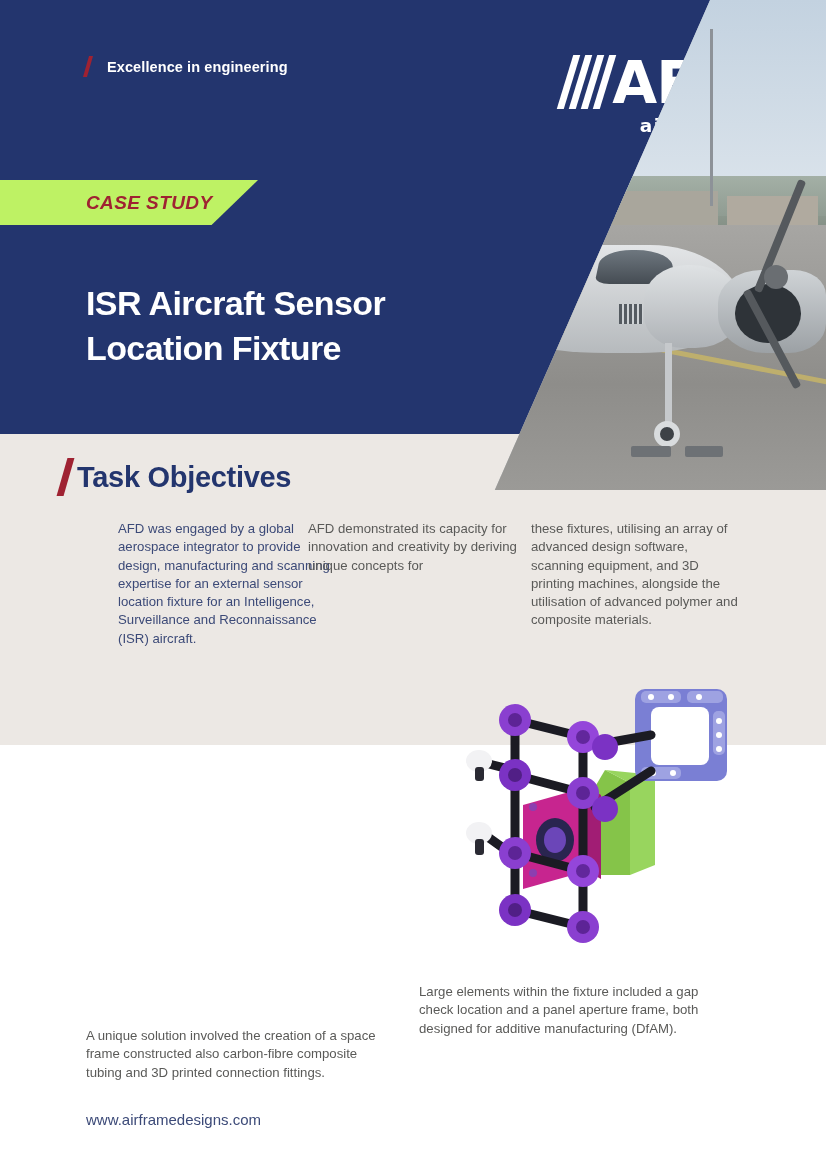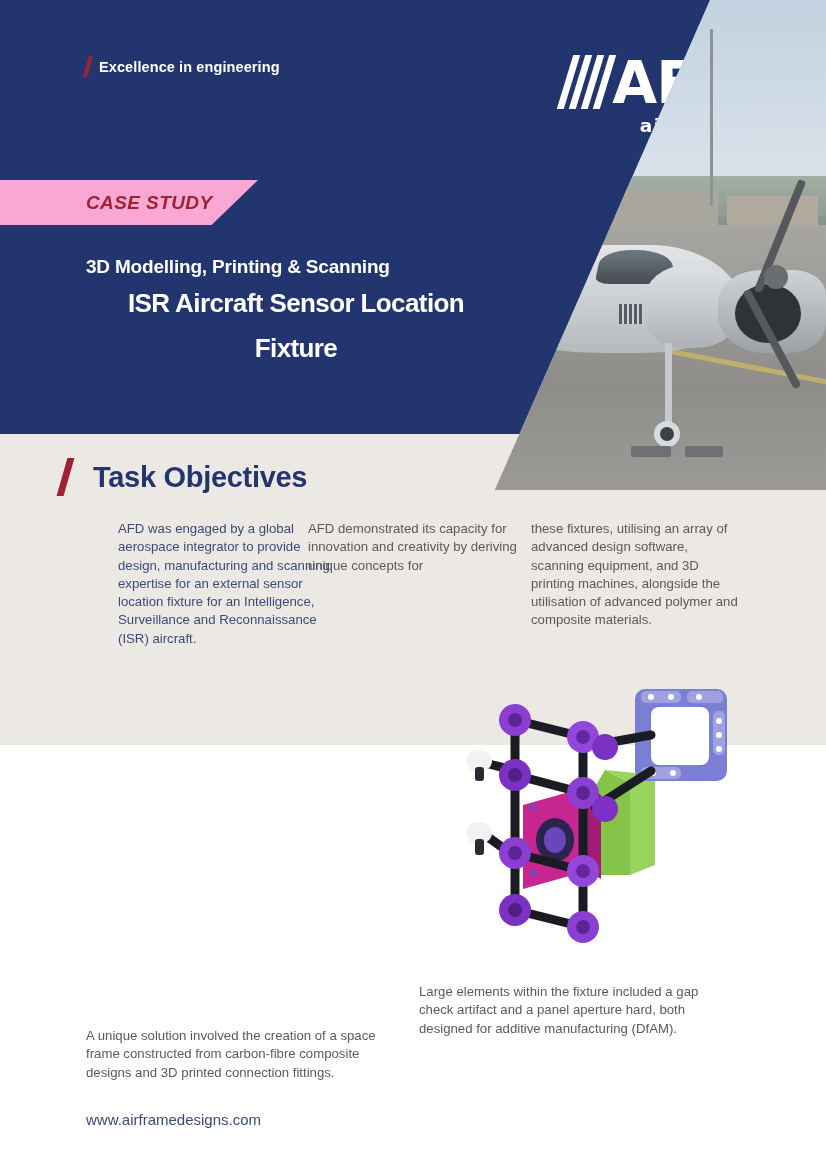--- a/index.html
+++ b/index.html
@@ -21,21 +21,21 @@
     left: 0; top: 0;
     width: 826px; height: 434px;
     background: #23356e;
     overflow: hidden;
   }
 
   
   .tagline-row {
     position: absolute;
     left: 86px; top: 56px;
-    display: flex; align-items: center; gap: 9px;
+    display: flex; align-items: center; gap: 17px;
   }
   .slash-red {
     display: block;
     width: 4px; height: 21px;
     background: #9f2232;
     transform: skewX(-16deg);
   }
   .tagline-text {
     color: #ffffff;
     font-size: 14.5px;
@@ -163,21 +163,21 @@
   .ph-vent {
     position: absolute; left: 50%; top: 62%; width: 24px; height: 20px;
     background: repeating-linear-gradient(90deg,#555b61 0 3px,#cfd3d6 3px 5px);
   }
 
   
   .case-banner {
     position: absolute;
     left: 0; top: 180px;
     width: 258px; height: 45px;
-    background: #f9a8d4;
+    background: #bef264;
     clip-path: polygon(0 0, 100% 0, 82% 100%, 0 100%);
     z-index: 4;
     display: flex; align-items: center;
   }
   .case-text {
     margin-left: 86px;
     color: #9f2232;
     font-size: 19px;
     font-weight: bold;
     font-style: italic;
@@ -187,39 +187,38 @@
 
   
   .hero-kicker {
     position: absolute; left: 86px; top: 256px;
     color: #ffffff; font-size: 19px; font-weight: bold;
     letter-spacing: -.2px; z-index: 4;
   }
   .hero-title {
     position: absolute; left: 86px; top: 281px;
     color: #ffffff;
-    font-size: 26px;
+    font-size: 34px;
     font-weight: bold;
     line-height: 45px;
     letter-spacing: -.6px;
     z-index: 4;
     max-width: 420px;
-    text-align: center;
   }
 
   
   .beige {
     position: absolute; left: 0; top: 434px;
     width: 826px; height: 311px;
     background: #ece8e4;
   }
 
   .section-head {
     position: absolute; left: 62px; top: 458px;
-    display: flex; align-items: center; gap: 24px; z-index: 5;
+    display: flex; align-items: center; gap: 8px; z-index: 5;
   }
   .slash-red-lg {
     display: block; width: 7px; height: 38px;
     background: #9f2232; transform: skewX(-16deg);
   }
   .section-title {
     color: #23356e; font-size: 29px; font-weight: bold; letter-spacing: -.3px;
   }
 
   .cols { position: absolute; left: 0; top: 520px; width: 826px; z-index: 5; }
@@ -326,21 +325,20 @@
       <div class="ph-wheel"></div>
       <div class="ph-chock" style="left:53%;width:40px"></div>
       <div class="ph-chock" style="left:66%;width:38px"></div>
     </div>
   </div>
 
   <div class="case-banner">
     <span class="case-text">CASE STUDY</span>
   </div>
 
-  <div class="hero-kicker">3D Modelling, Printing &amp; Scanning</div>
   <div class="hero-title">ISR Aircraft Sensor Location Fixture</div>
 
   <div class="beige"></div>
 
   <div class="section-head">
     <span class="slash-red-lg"></span>
     <span class="section-title">Task Objectives</span>
   </div>
 
   <div class="cols">
@@ -349,22 +347,22 @@
     </div>
     <div class="col col-2">
       <p class="body-sm">AFD demonstrated its capacity for innovation and creativity by deriving unique concepts for</p>
     </div>
     <div class="col col-3">
       <p class="body-sm">these fixtures, utilising an array of advanced design software, scanning equipment, and 3D printing machines, alongside the utilisation of advanced polymer and composite materials.</p>
     </div>
   </div>
 
 
-  <p class="body-sm left-para-2">A unique solution involved the creation of a space frame constructed from carbon-fibre composite designs and 3D printed connection fittings.</p>
-  <p class="body-sm right-para-1">Large elements within the fixture included a gap check artifact and a panel aperture hard, both designed for additive manufacturing (DfAM).</p>
+  <p class="body-sm left-para-2">A unique solution involved the creation of a space frame constructed also carbon-fibre composite tubing and 3D printed connection fittings.</p>
+  <p class="body-sm right-para-1">Large elements within the fixture included a gap check location and a panel aperture frame, both designed for additive manufacturing (DfAM).</p>
 
   <div class="cad">
     <svg viewBox="0 0 300 280" xmlns="http://www.w3.org/2000/svg">
       <g>
 
         <polygon points="88,200 150,95 175,108 175,200" fill="#7ec13f" opacity=".95"></polygon>
         <polygon points="150,95 175,108 175,200 200,190 200,100" fill="#8dd04d" opacity=".9"></polygon>
 
         <polygon points="68,130 132,112 132,196 68,214" fill="#c7258f"></polygon>
         <polygon points="132,112 146,120 146,204 132,196" fill="#a11d74"></polygon>

